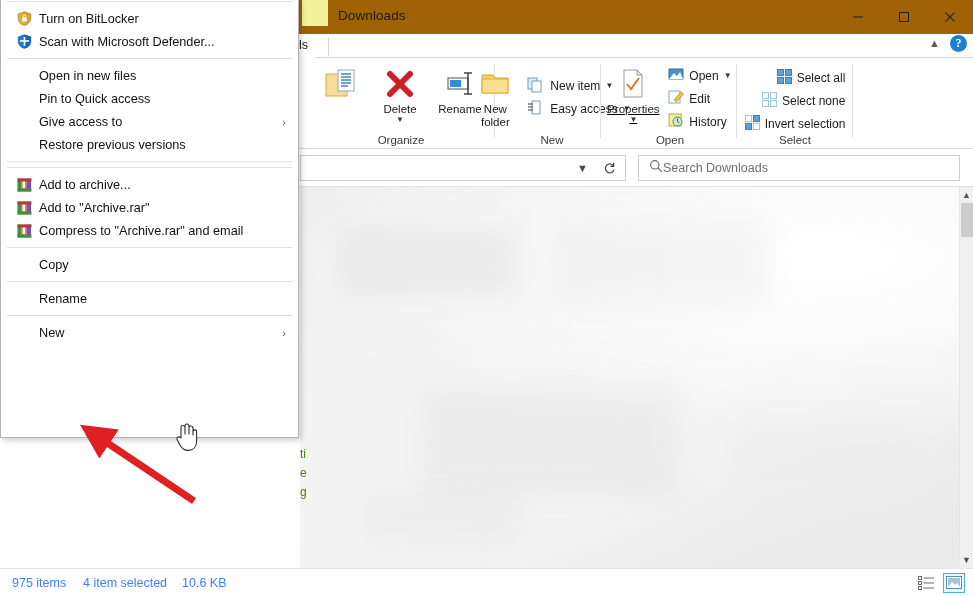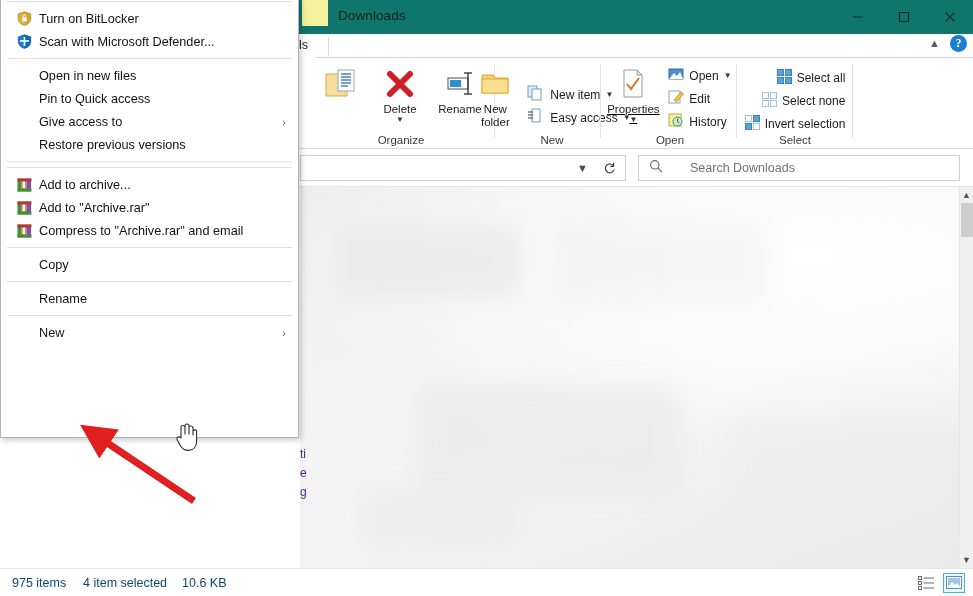--- a/index.html
+++ b/index.html
@@ -11,21 +11,21 @@
   #root{position:relative;width:973px;height:596px;overflow:hidden;background:#fff;}
 
   
   .explorer{
     position:absolute; left:0; top:0; width:973px; height:596px;
     background:#ffffff;
     display:flex; flex-direction:column;
   }
   
   .titlebar{
-    position:relative; height:34px; background:#0f766e; flex:0 0 34px;
+    position:relative; height:34px; background:#a16207; flex:0 0 34px;
   }
   .tabcolor{
     position:absolute; left:302px; top:0; width:26px; height:26px;
     background:#f2f29a;
   }
   .win-title{
     position:absolute; left:338px; top:8px;
     font-size:13.5px; color:#1b1b1b; letter-spacing:.1px;
   }
   .wbtns{position:absolute; right:0; top:0; height:34px; display:flex;}
@@ -99,21 +99,21 @@
   }
   .addr-caret{color:#4a4a4a;font-size:11px;}
   .refreshbox{
     position:absolute; left:594px; top:6px; width:32px; height:26px;
     border:1px solid #cfcfcf; border-left:none; background:#fff;
     display:flex;align-items:center;justify-content:center;color:#3d3d3d;font-size:14px;
   }
   .searchbox{
     position:absolute; left:638px; top:6px; width:322px; height:26px;
     border:1px solid #cfcfcf; background:#fff; display:flex; align-items:center;
-    padding-left:10px; gap:27px;
+    padding-left:10px; gap:0;
   }
   .search-ph{font-size:12.5px;color:#707070;}
 
   
   .body{position:relative;flex:1 1 auto;display:flex;overflow:hidden;background:#fff;}
   .navpane{
     position:relative;width:300px;flex:0 0 300px;background:#fff;overflow:hidden;
   }
   .navrow{
     position:relative;display:flex;align-items:center;height:29px;padding-left:8px;gap:6px;
@@ -140,21 +140,21 @@
     border-left:1px solid #e6e6e6;display:flex;flex-direction:column;align-items:center;
     justify-content:space-between;
   }
   .sarrow{font-size:9px;color:#555;padding:3px 0;}
   .sthumb{position:absolute;left:1px;top:16px;width:12px;height:34px;background:#cdcdcd;}
 
   
   .statusbar{
     position:absolute;left:0;bottom:0;width:973px;height:28px;background:#fff;
     border-top:1px solid #e6e6e6;display:flex;align-items:center;
-    font-size:12.5px;color:#0c4a6e;
+    font-size:12.5px;color:#3b82f6;
   }
   .st-items{position:absolute;left:12px;}
   .st-sel{position:absolute;left:83px;}
   .st-size{position:absolute;left:182px;}
   .viewbtns{position:absolute;right:8px;display:flex;gap:6px;align-items:center;}
   .vbtn{width:22px;height:20px;display:flex;align-items:center;justify-content:center;}
   .vbtn.active{border:1px solid #49b0d8;background:#e9f6fb;}
 
   
   .ctxmenu{
@@ -274,21 +274,21 @@
         <div style="display:flex;gap:2px;padding-top:2px;">
           <div class="rbig" style="width:52px;">
             <span class="ricon">
               <svg width="32" height="30" viewBox="0 0 32 30">
                 <path d="M3 6 h11 l3 3 h12 v15 h-26 z" fill="#f3cf6e" stroke="#dda92f" stroke-width="1"></path>
                 <path d="M3 10 h26 v14 h-26 z" fill="#fbdf92" stroke="#dda92f" stroke-width="1"></path>
               </svg>
             </span>
             <span class="rlabel">New folder</span>
           </div>
-          <div style="display:flex;flex-direction:column;justify-content:flex-end;padding-top:6px;">
+          <div style="display:flex;flex-direction:column;justify-content:center;padding-top:6px;">
             <div class="rsmall">
               <span>
                 <svg width="18" height="16" viewBox="0 0 18 16">
                   <rect x="1" y="1" width="9" height="11" fill="#dff0fb" stroke="#6d9cc0" stroke-width="1"></rect>
                   <rect x="5" y="4" width="9" height="11" fill="#ffffff" stroke="#6d9cc0" stroke-width="1"></rect>
                 </svg>
               </span>
               <span>New item</span>
               <span class="caret">▼</span>
             </div>
@@ -472,21 +472,21 @@
 
       <div class="contentarea">
         <div class="blurpane">
           <div class="blursmudge" style="left:40px;top:40px;width:180px;height:70px;background:#e3e3e4;"></div>
           <div class="blursmudge" style="left:250px;top:30px;width:220px;height:90px;background:#f0f0f1;"></div>
           <div class="blursmudge" style="left:120px;top:200px;width:260px;height:110px;background:#e6e6e7;"></div>
           <div class="blursmudge" style="left:430px;top:230px;width:190px;height:90px;background:#ededee;"></div>
           <div class="blursmudge" style="left:60px;top:300px;width:160px;height:60px;background:#e9e9ea;"></div>
         </div>
 
-        <div style="position:absolute;left:0;top:258px;font-size:12px;color:#4c1d95;line-height:19px;">
+        <div style="position:absolute;left:0;top:258px;font-size:12px;color:#4d7c0f;line-height:19px;">
           <div>ti</div>
             <div>e</div>
             <div>g</div>
         </div>
         <div class="vscroll">
           <div class="sarrow">▲</div>
           <div class="sthumb"></div>
           <div class="sarrow">▼</div>
         </div>
       </div>

